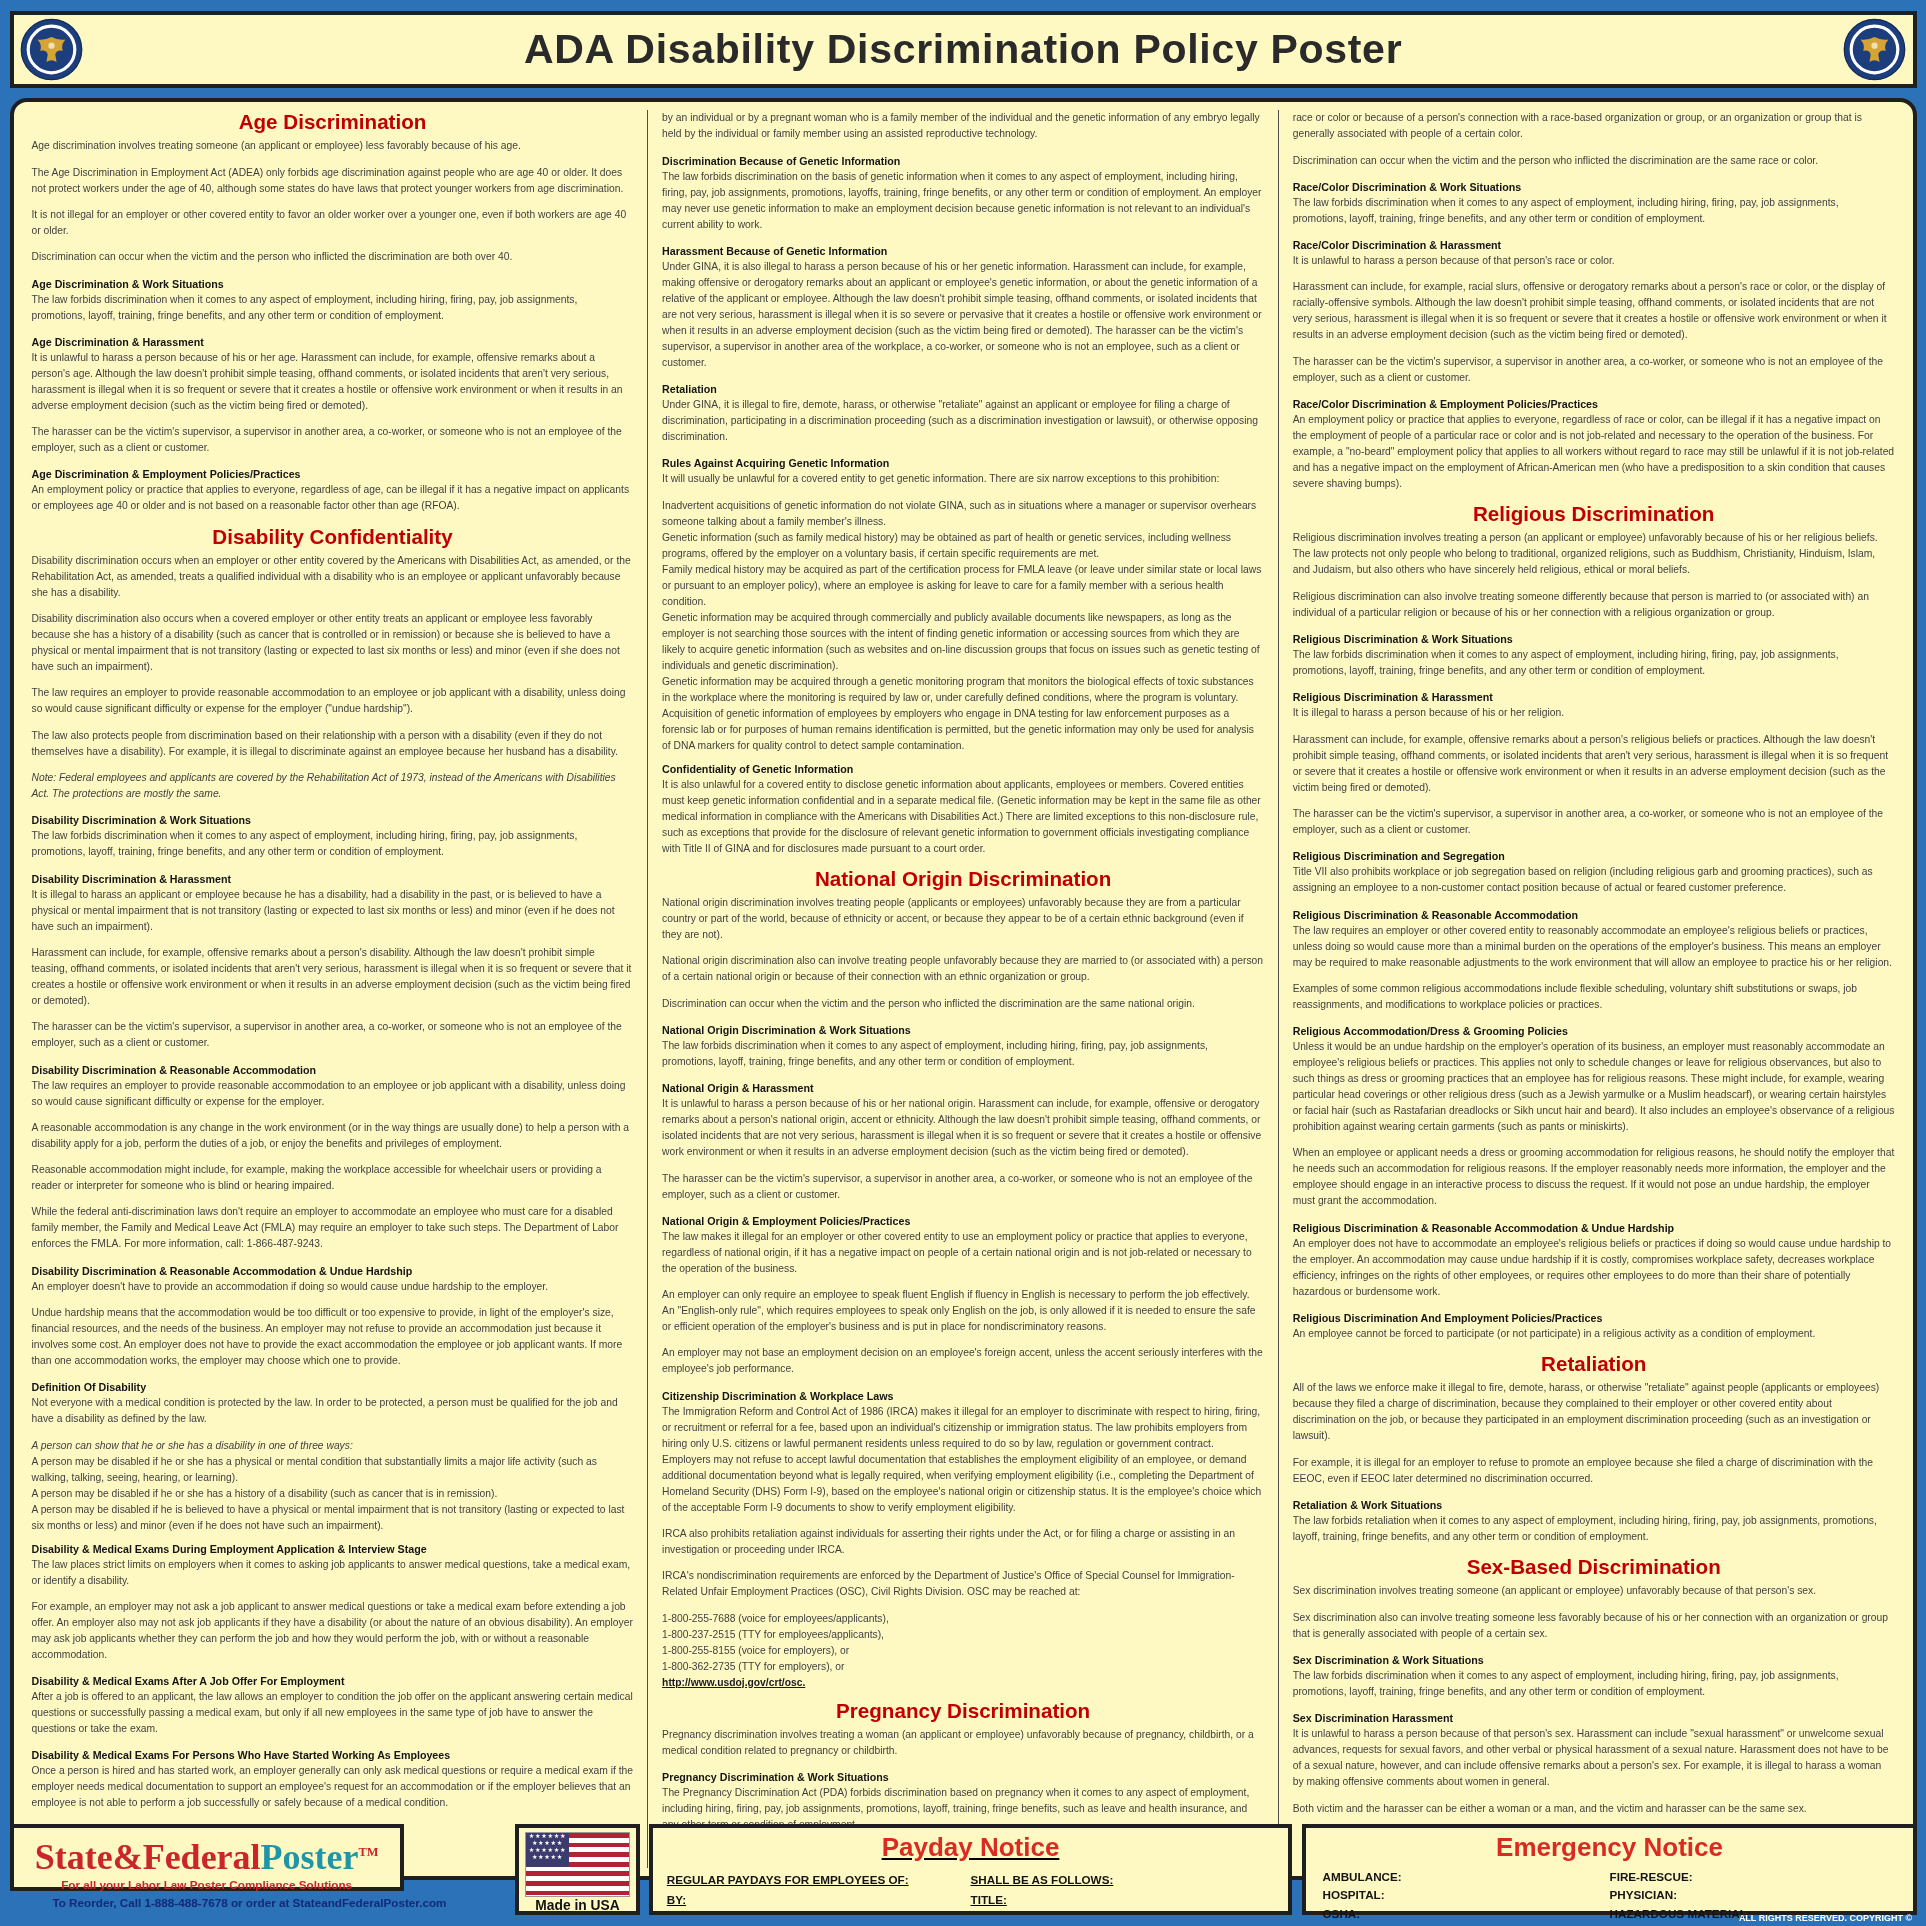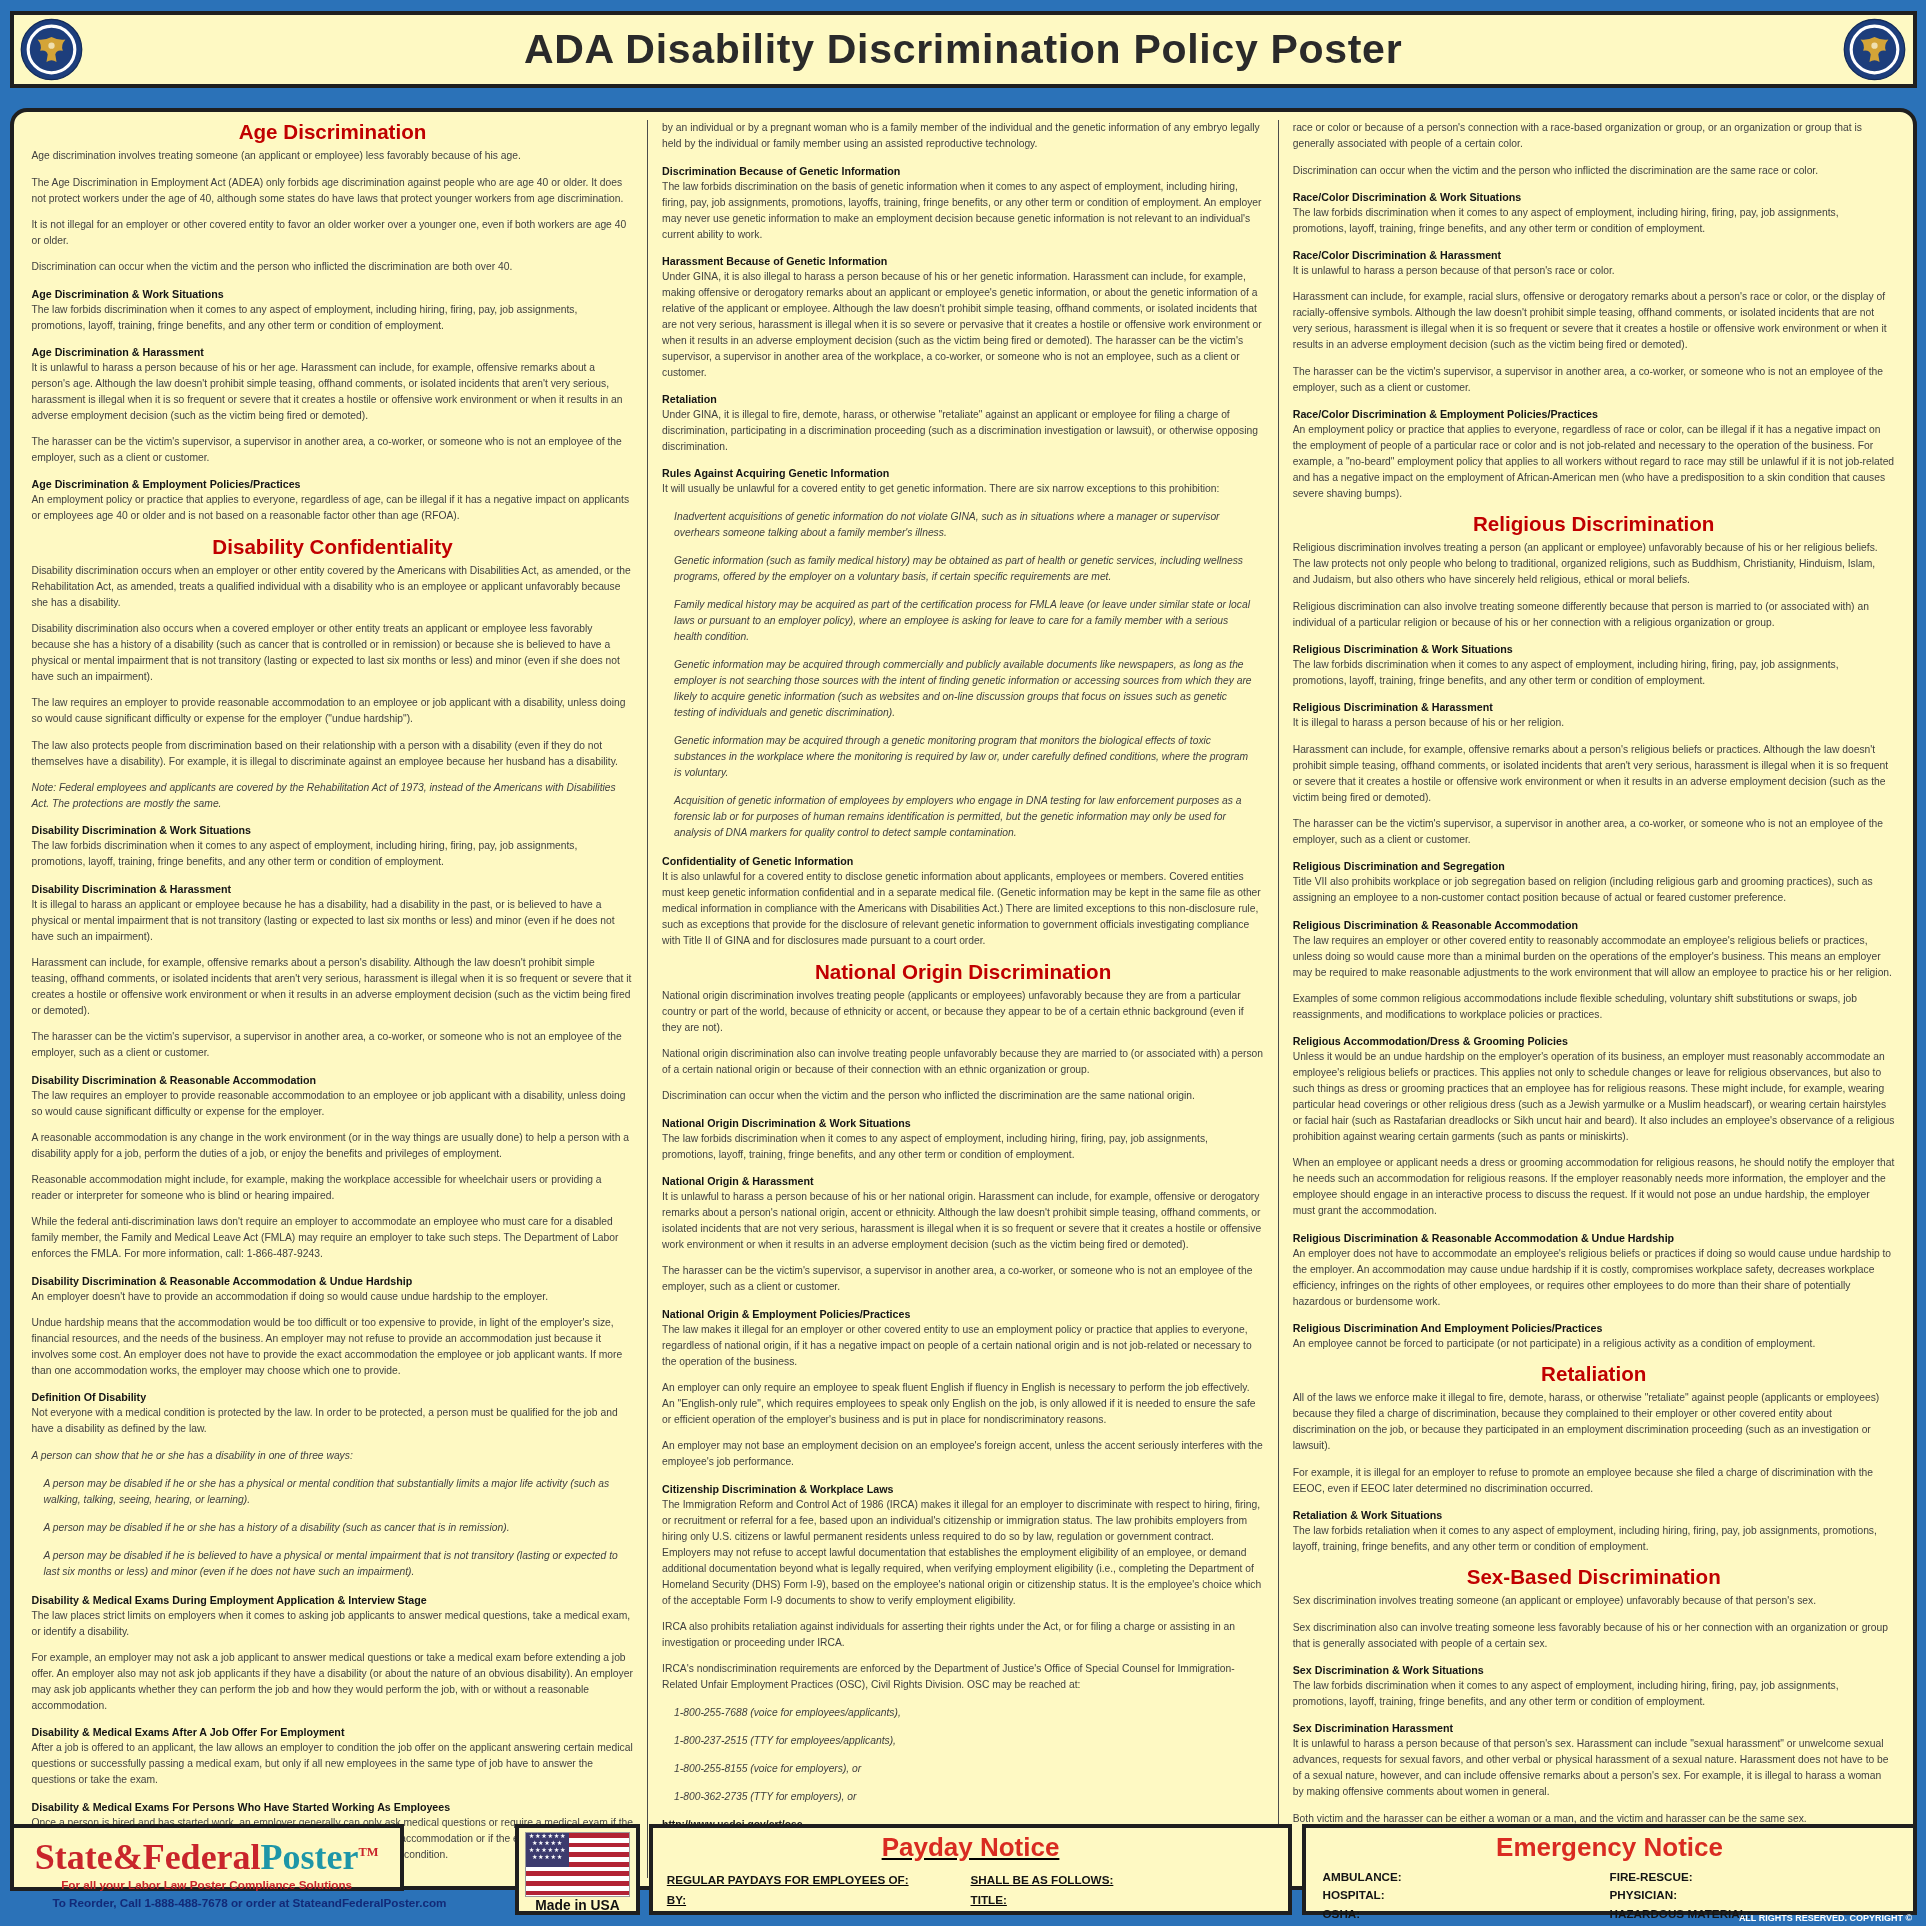--- a/index.html
+++ b/index.html
@@ -4,27 +4,27 @@
 <style>
   html,body{margin:0;padding:0;}
   body{width:1926px;height:1926px;position:relative;background:#2b72b8;overflow:hidden;
        font-family:"Liberation Sans",sans-serif;}
   .frame{position:absolute;background:#fef9c3;border:4.8px solid #1f1f1f;box-sizing:border-box;}
   
   #header{left:9.6px;top:11px;width:1907px;height:77px;display:flex;align-items:center;justify-content:space-between;padding:0 6.9px;}
   #title{flex:1;text-align:center;font-size:41px;font-weight:bold;color:#2a2a2a;letter-spacing:0.7px;}
   .seal{width:63px;height:63px;flex:0 0 auto;}
   
-  #main{left:9.6px;top:108px;width:1907px;height:1782px;padding:8.3px 4.1px;display:flex;overflow:hidden;border-radius:17px;}
+  #main{left:9.6px;top:98px;width:1907px;height:1782px;padding:8.3px 4.1px;display:flex;overflow:hidden;border-radius:17px;}
   .col{flex:1;padding:0 13.8px;overflow:hidden;}
   .col + .col{border-left:1.4px solid #4d4d4d;}
   .h{font-size:20.6px;font-weight:bold;color:#c00000;text-align:center;margin:8.3px 0 4.1px;}
   .col .h:first-child{margin-top:0;}
   .p,.pt,.i,.it{font-size:10.3px;line-height:16px;color:#3f3f3f;margin:0 0 10.3px;}
-  .pt{margin:12px;font-style:italic;}
+  .pt{margin:0;}
   .i,.it{font-style:italic;}
   .it{margin:0;}
   .s{font-size:10.7px;line-height:16px;font-weight:bold;color:#141414;margin:6.9px 0 0;}
   .l{font-size:10.3px;line-height:16px;font-weight:bold;color:#1a1a1a;text-decoration:underline;margin:0 0 5.5px;}
   
   #brandBox{left:9.6px;top:1824px;width:394px;height:67px;text-align:center;padding-top:5.5px;}
   .brandLogo{font-family:"Liberation Serif",serif;font-weight:bold;font-size:36px;line-height:37px;}
   .brandRed{color:#c9252b;} .brandTeal{color:#1e96a8;} .brandTm{color:#c9252b;font-size:12.4px;vertical-align:super;}
   .brandTag{color:#c9252b;font-size:11.7px;font-weight:bold;margin-top:2.8px;}
   #reorder{position:absolute;left:2px;top:1896px;width:495px;text-align:center;

